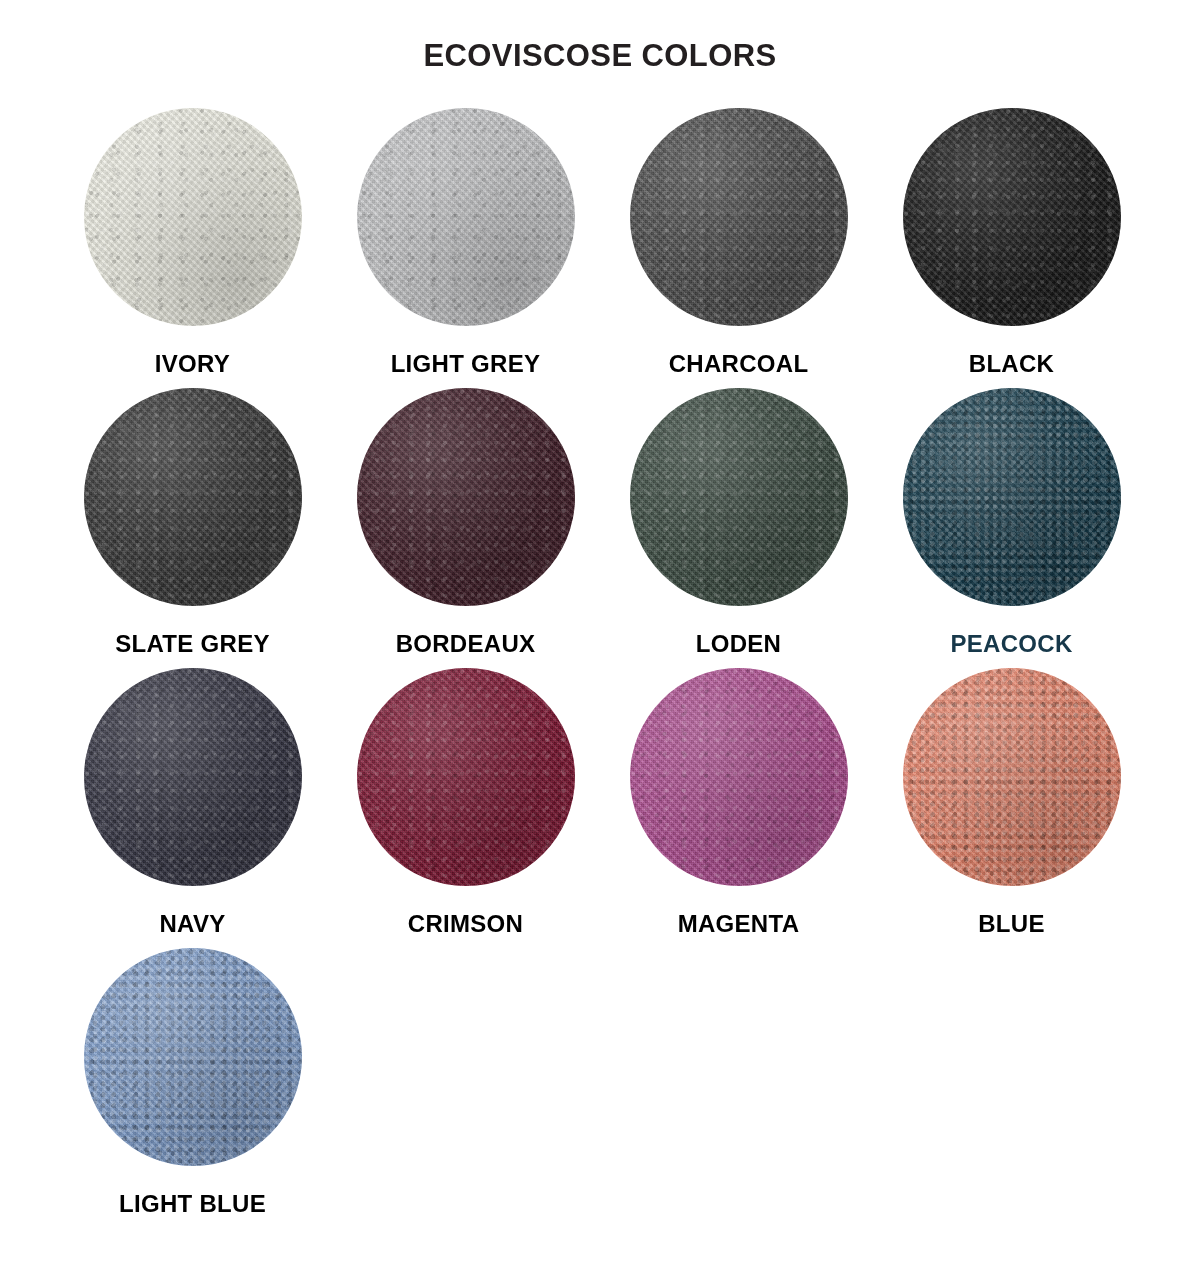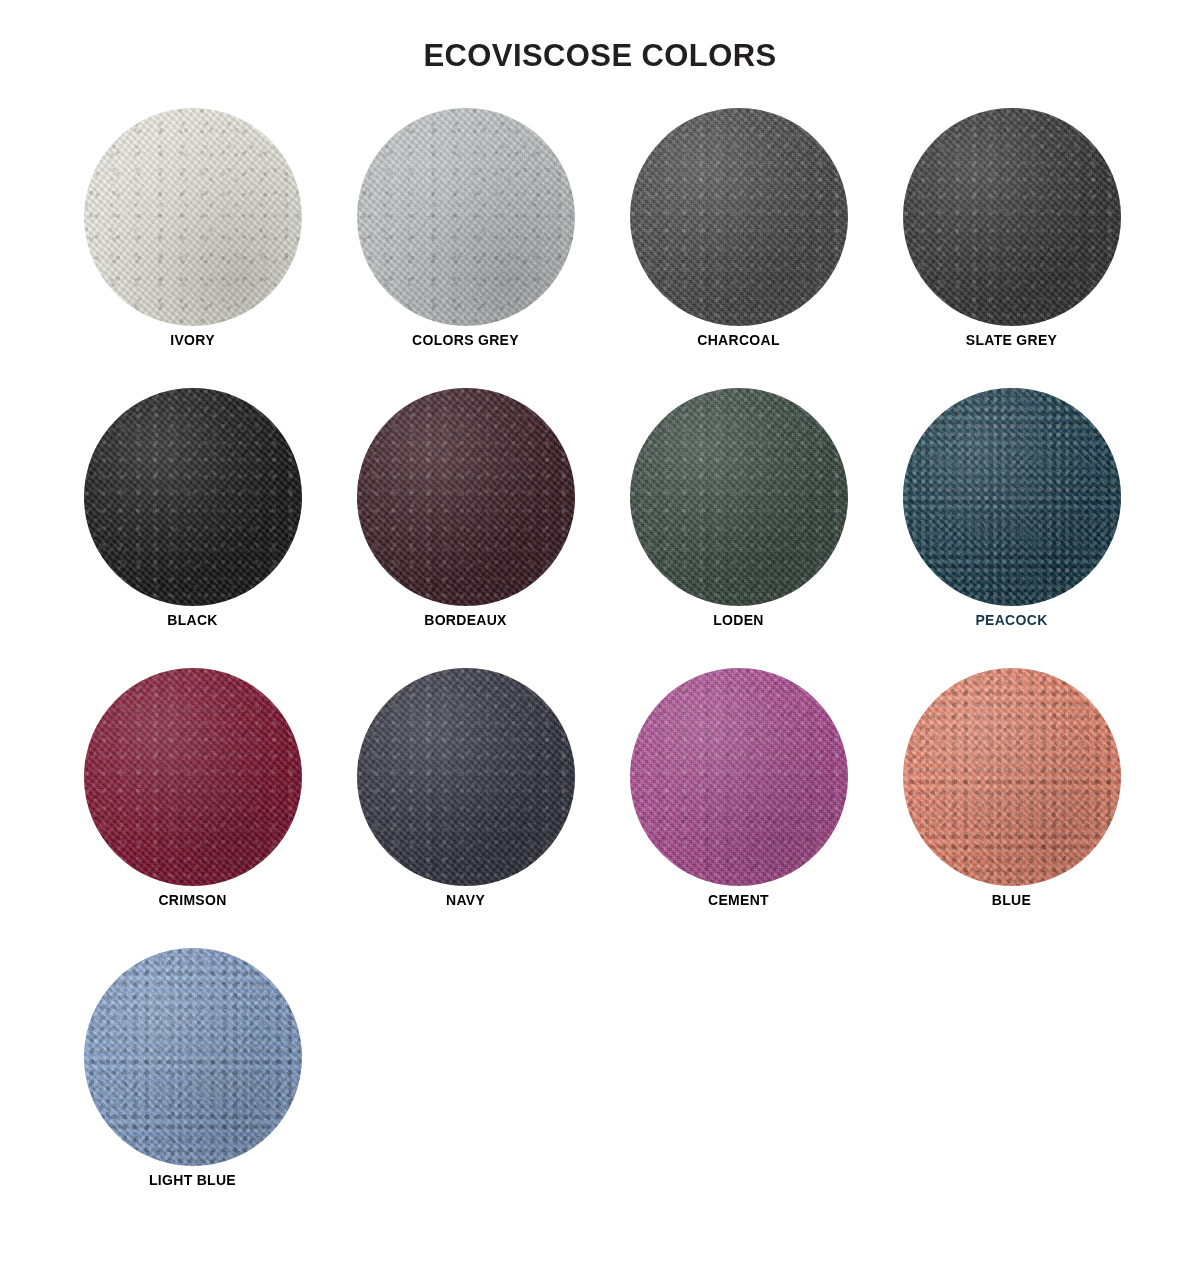--- a/index.html
+++ b/index.html
@@ -123,22 +123,22 @@
   }
   .swatch-disc.nubby .tex-weave { opacity: 0.45; }
 
   .tex-shade {
     background:
       radial-gradient(ellipse at 34% 28%, rgba(255,255,255,0.16) 0%, rgba(255,255,255,0.05) 38%, rgba(255,255,255,0) 62%),
       radial-gradient(ellipse at 70% 80%, rgba(0,0,0,0.16) 0%, rgba(0,0,0,0.05) 45%, rgba(0,0,0,0) 72%);
   }
 
   .swatch-label {
-    margin-top: 6px;
-    font-size: 14px;
+    margin-top: 24px;
+    font-size: 24px;
     font-weight: bold;
     letter-spacing: 0.3px;
     text-align: center;
     color: #000000;
     white-space: nowrap;
     font-family: "Liberation Sans", "DejaVu Sans", sans-serif;
   }
 </style>
 </head>
 <body>
@@ -157,50 +157,50 @@
         </div>
         <div class="swatch-label" style="color: rgb(0, 0, 0);">IVORY</div>
       </div>
       <div class="swatch-cell">
         <div class="swatch-disc" style="background: rgb(195, 196, 198);">
           <div class="tex-weave"></div>
           <div class="tex-heather"></div>
           <div class="tex-noise"></div>
           <div class="tex-shade"></div>
         </div>
-        <div class="swatch-label" style="color: rgb(0, 0, 0);">COLORS GREY</div>
+        <div class="swatch-label" style="color: rgb(0, 0, 0);">LIGHT GREY</div>
       </div>
       <div class="swatch-cell">
         <div class="swatch-disc" style="background: rgb(78, 78, 78);">
           <div class="tex-weave"></div>
           <div class="tex-heather"></div>
           <div class="tex-noise"></div>
           <div class="tex-shade"></div>
         </div>
         <div class="swatch-label" style="color: rgb(0, 0, 0); text-align: right;">CHARCOAL</div>
       </div>
       <div class="swatch-cell">
+        <div class="swatch-disc" style="background: rgb(28, 28, 28);">
+          <div class="tex-weave"></div>
+          <div class="tex-heather"></div>
+          <div class="tex-noise"></div>
+          <div class="tex-shade"></div>
+        </div>
+        <div class="swatch-label" style="color: rgb(0, 0, 0);">BLACK</div>
+      </div>
+      <div class="swatch-cell">
         <div class="swatch-disc" style="background: rgb(58, 58, 58);">
           <div class="tex-weave"></div>
           <div class="tex-heather"></div>
           <div class="tex-noise"></div>
           <div class="tex-shade"></div>
         </div>
         <div class="swatch-label" style="color: rgb(0, 0, 0);">SLATE GREY</div>
       </div>
       <div class="swatch-cell">
-        <div class="swatch-disc" style="background: rgb(28, 28, 28);">
-          <div class="tex-weave"></div>
-          <div class="tex-heather"></div>
-          <div class="tex-noise"></div>
-          <div class="tex-shade"></div>
-        </div>
-        <div class="swatch-label" style="color: rgb(0, 0, 0);">BLACK</div>
-      </div>
-      <div class="swatch-cell">
         <div class="swatch-disc" style="background: rgb(66, 32, 42);">
           <div class="tex-weave"></div>
           <div class="tex-heather"></div>
           <div class="tex-noise"></div>
           <div class="tex-shade"></div>
         </div>
         <div class="swatch-label" style="color: rgb(0, 0, 0);">BORDEAUX</div>
       </div>
       <div class="swatch-cell">
         <div class="swatch-disc" style="background: rgb(62, 78, 68);">
@@ -214,45 +214,45 @@
       <div class="swatch-cell">
         <div class="swatch-disc nubby" style="background: rgb(23, 61, 77);">
           <div class="tex-weave"></div>
           <div class="tex-heather"></div>
           <div class="tex-noise"></div>
           <div class="tex-shade"></div>
         </div>
         <div class="swatch-label" style="color: rgb(23, 56, 74); text-align: center;">PEACOCK</div>
       </div>
       <div class="swatch-cell">
+        <div class="swatch-disc" style="background: rgb(55, 55, 69);">
+          <div class="tex-weave"></div>
+          <div class="tex-heather"></div>
+          <div class="tex-noise"></div>
+          <div class="tex-shade"></div>
+        </div>
+        <div class="swatch-label" style="color: rgb(0, 0, 0);">NAVY</div>
+      </div>
+      <div class="swatch-cell">
         <div class="swatch-disc" style="background: rgb(125, 26, 53);">
           <div class="tex-weave"></div>
           <div class="tex-heather"></div>
           <div class="tex-noise"></div>
           <div class="tex-shade"></div>
         </div>
         <div class="swatch-label" style="color: rgb(0, 0, 0);">CRIMSON</div>
       </div>
       <div class="swatch-cell">
-        <div class="swatch-disc" style="background: rgb(55, 55, 69);">
-          <div class="tex-weave"></div>
-          <div class="tex-heather"></div>
-          <div class="tex-noise"></div>
-          <div class="tex-shade"></div>
-        </div>
-        <div class="swatch-label" style="color: rgb(0, 0, 0);">NAVY</div>
-      </div>
-      <div class="swatch-cell">
         <div class="swatch-disc" style="background: rgb(173, 79, 144);">
           <div class="tex-weave"></div>
           <div class="tex-heather"></div>
           <div class="tex-noise"></div>
           <div class="tex-shade"></div>
         </div>
-        <div class="swatch-label" style="color: rgb(0, 0, 0);">CEMENT</div>
+        <div class="swatch-label" style="color: rgb(0, 0, 0);">MAGENTA</div>
       </div>
       <div class="swatch-cell">
         <div class="swatch-disc nubby" style="background: rgb(229, 131, 106);">
           <div class="tex-weave"></div>
           <div class="tex-heather"></div>
           <div class="tex-noise"></div>
           <div class="tex-shade"></div>
         </div>
         <div class="swatch-label" style="color: rgb(0, 0, 0);">BLUE</div>
       </div>

